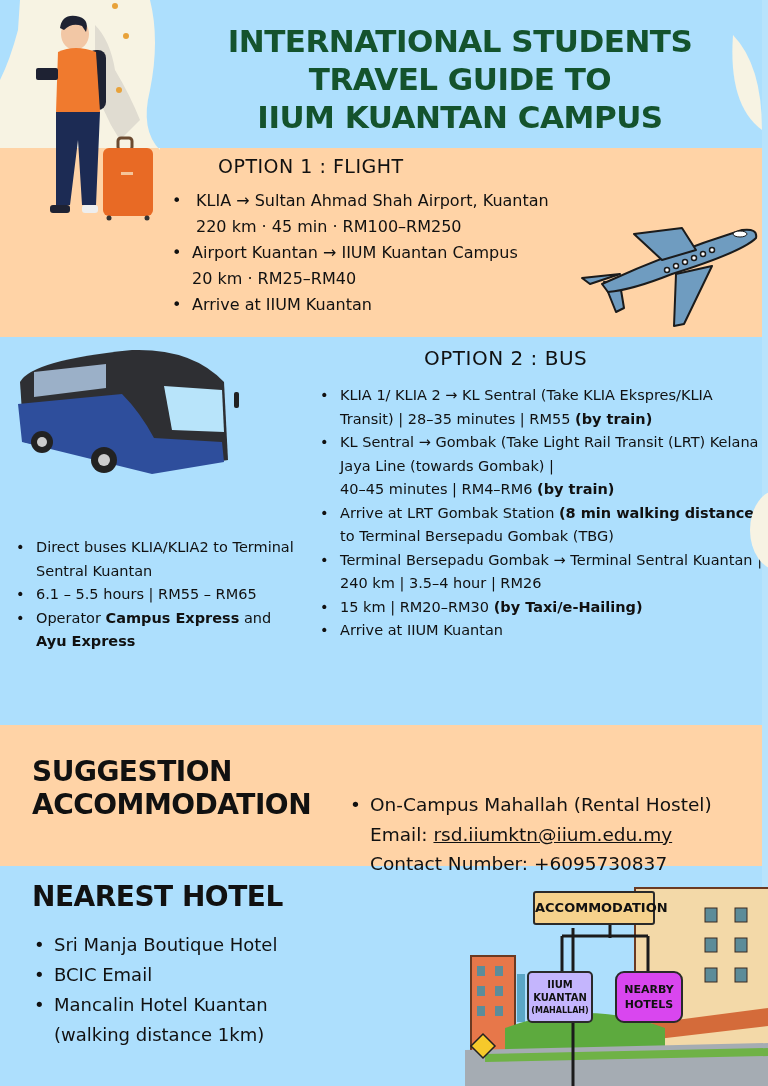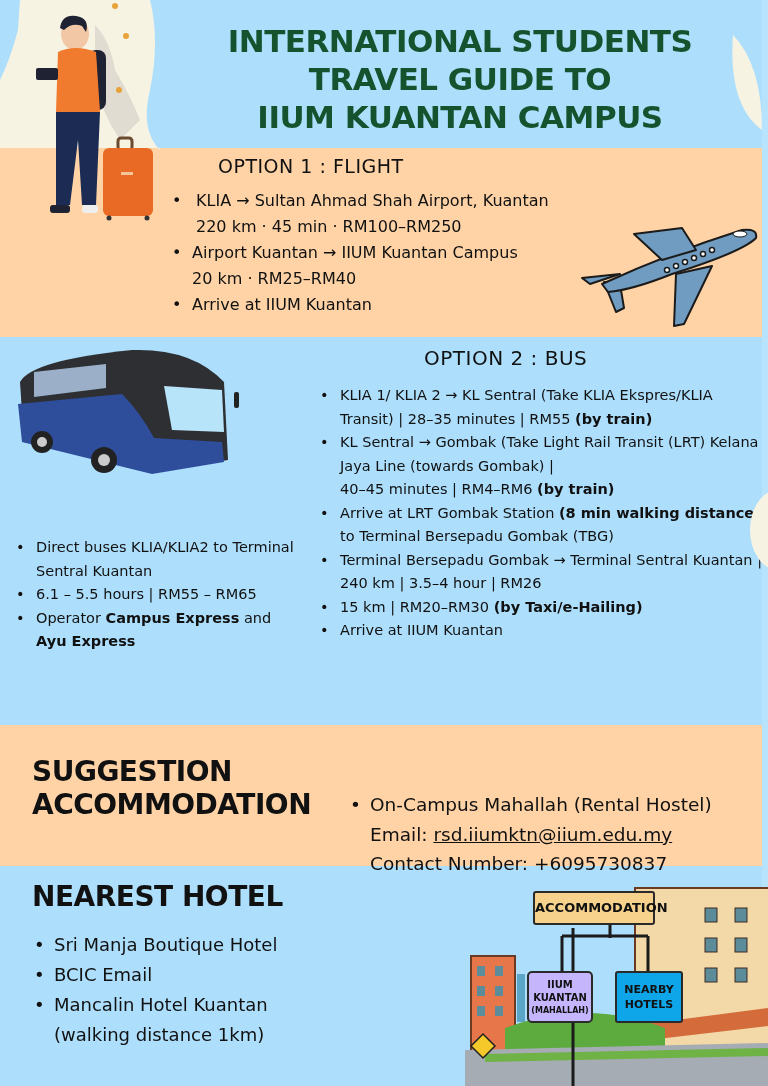--- a/index.html
+++ b/index.html
@@ -167,17 +167,17 @@
     <line x1="145" y1="30" x2="145" y2="60" stroke="#1b1b1b" stroke-width="3"></line>
     <path d="M97 58 H183" stroke="#1b1b1b" stroke-width="3" fill="none"></path>
     <path d="M97 58 V95 M183 58 V95" stroke="#1b1b1b" stroke-width="3"></path>
   </svg>
   <div style="position:absolute;left:68px;top:13px;width:122px;height:34px;background:#F6D28C;border:2px solid #2a2a2a;border-radius:3px;font-weight:700;font-size:13px;line-height:30px;text-align:center;">ACCOMMODATION</div>
   <div style="position:absolute;left:62px;top:93px;width:66px;height:52px;background:#c4b5fd;border:2px solid #2a2a2a;border-radius:5px;font-weight:700;font-size:10px;line-height:13px;text-align:center;padding-top:5px;">
     <div>IIUM</div>
       <div>KUANTAN</div>
       <div style="font-size:8px;">(MAHALLAH)</div>
   </div>
-  <div style="position:absolute;left:150px;top:93px;width:68px;height:52px;background:#0ea5e9;border:2px solid #2a2a2a;border-radius:3px;font-weight:700;font-size:11px;line-height:15px;text-align:center;padding-top:9px;">
+  <div style="position:absolute;left:150px;top:93px;width:68px;height:52px;background:#d946ef;border:2px solid #2a2a2a;border-radius:9px;font-weight:700;font-size:11px;line-height:15px;text-align:center;padding-top:9px;">
     <div>NEARBY</div>
       <div>HOTELS</div>
   </div>
 </div>
 
 </body></html>

